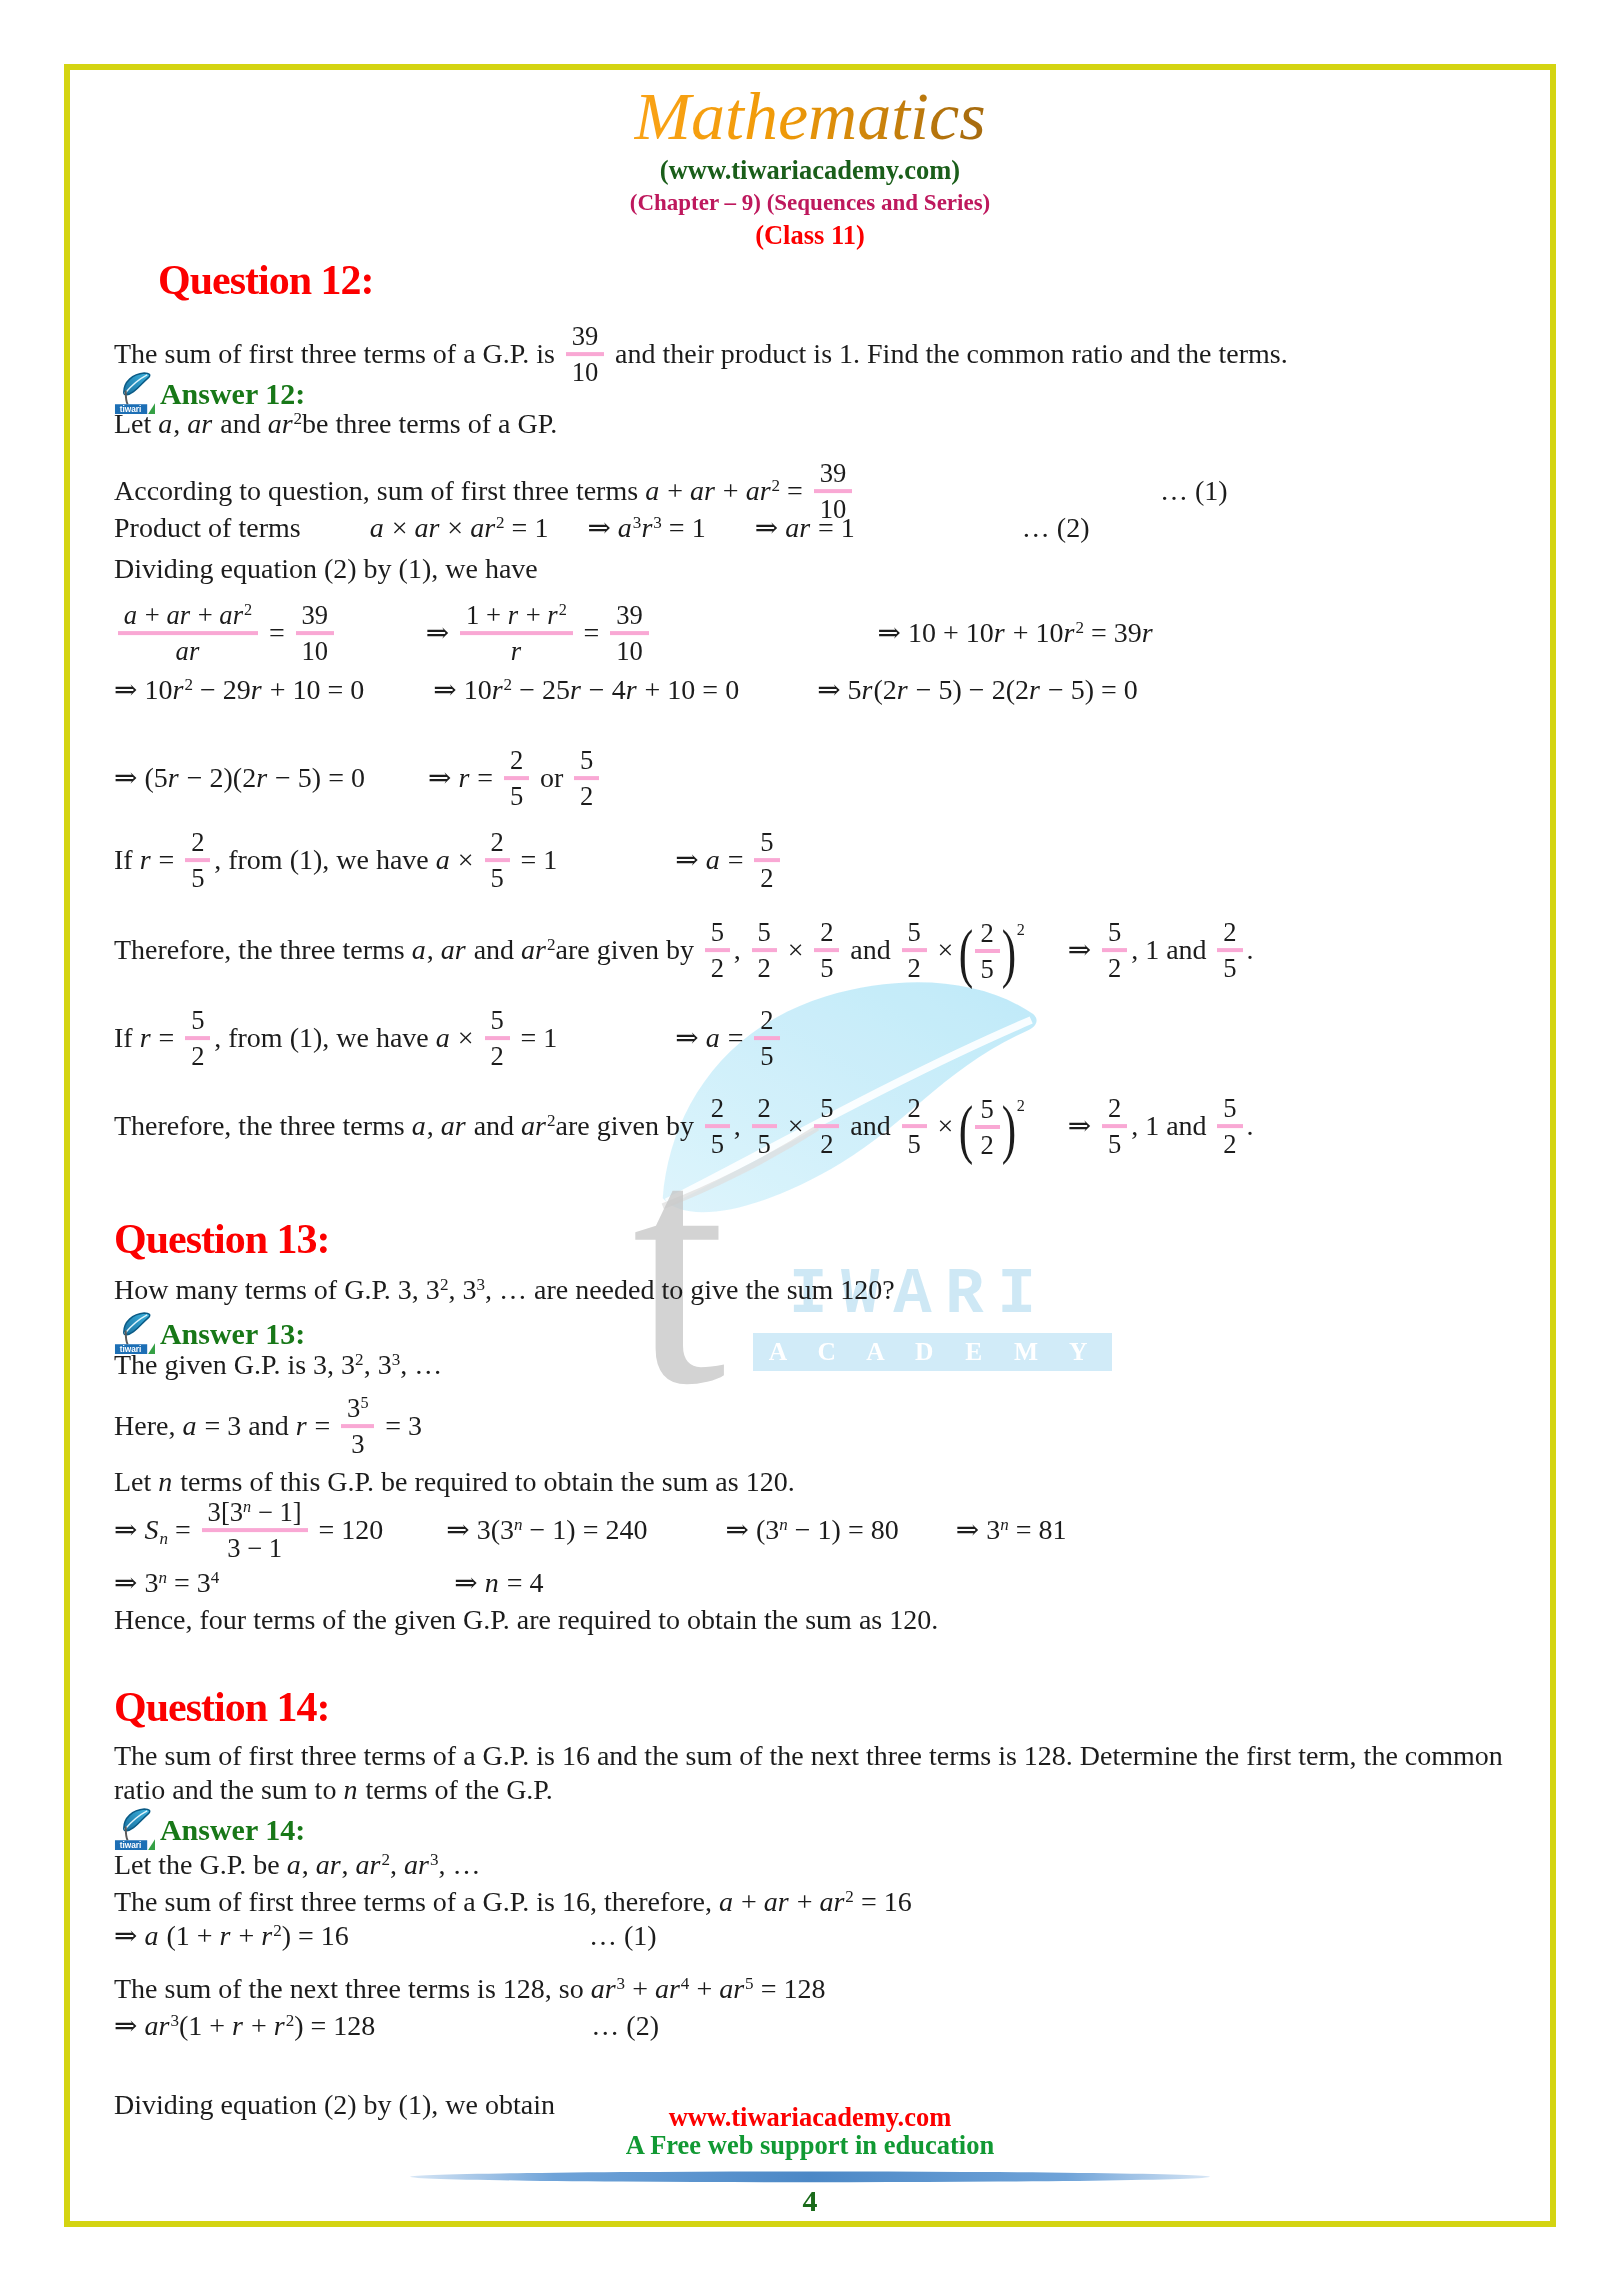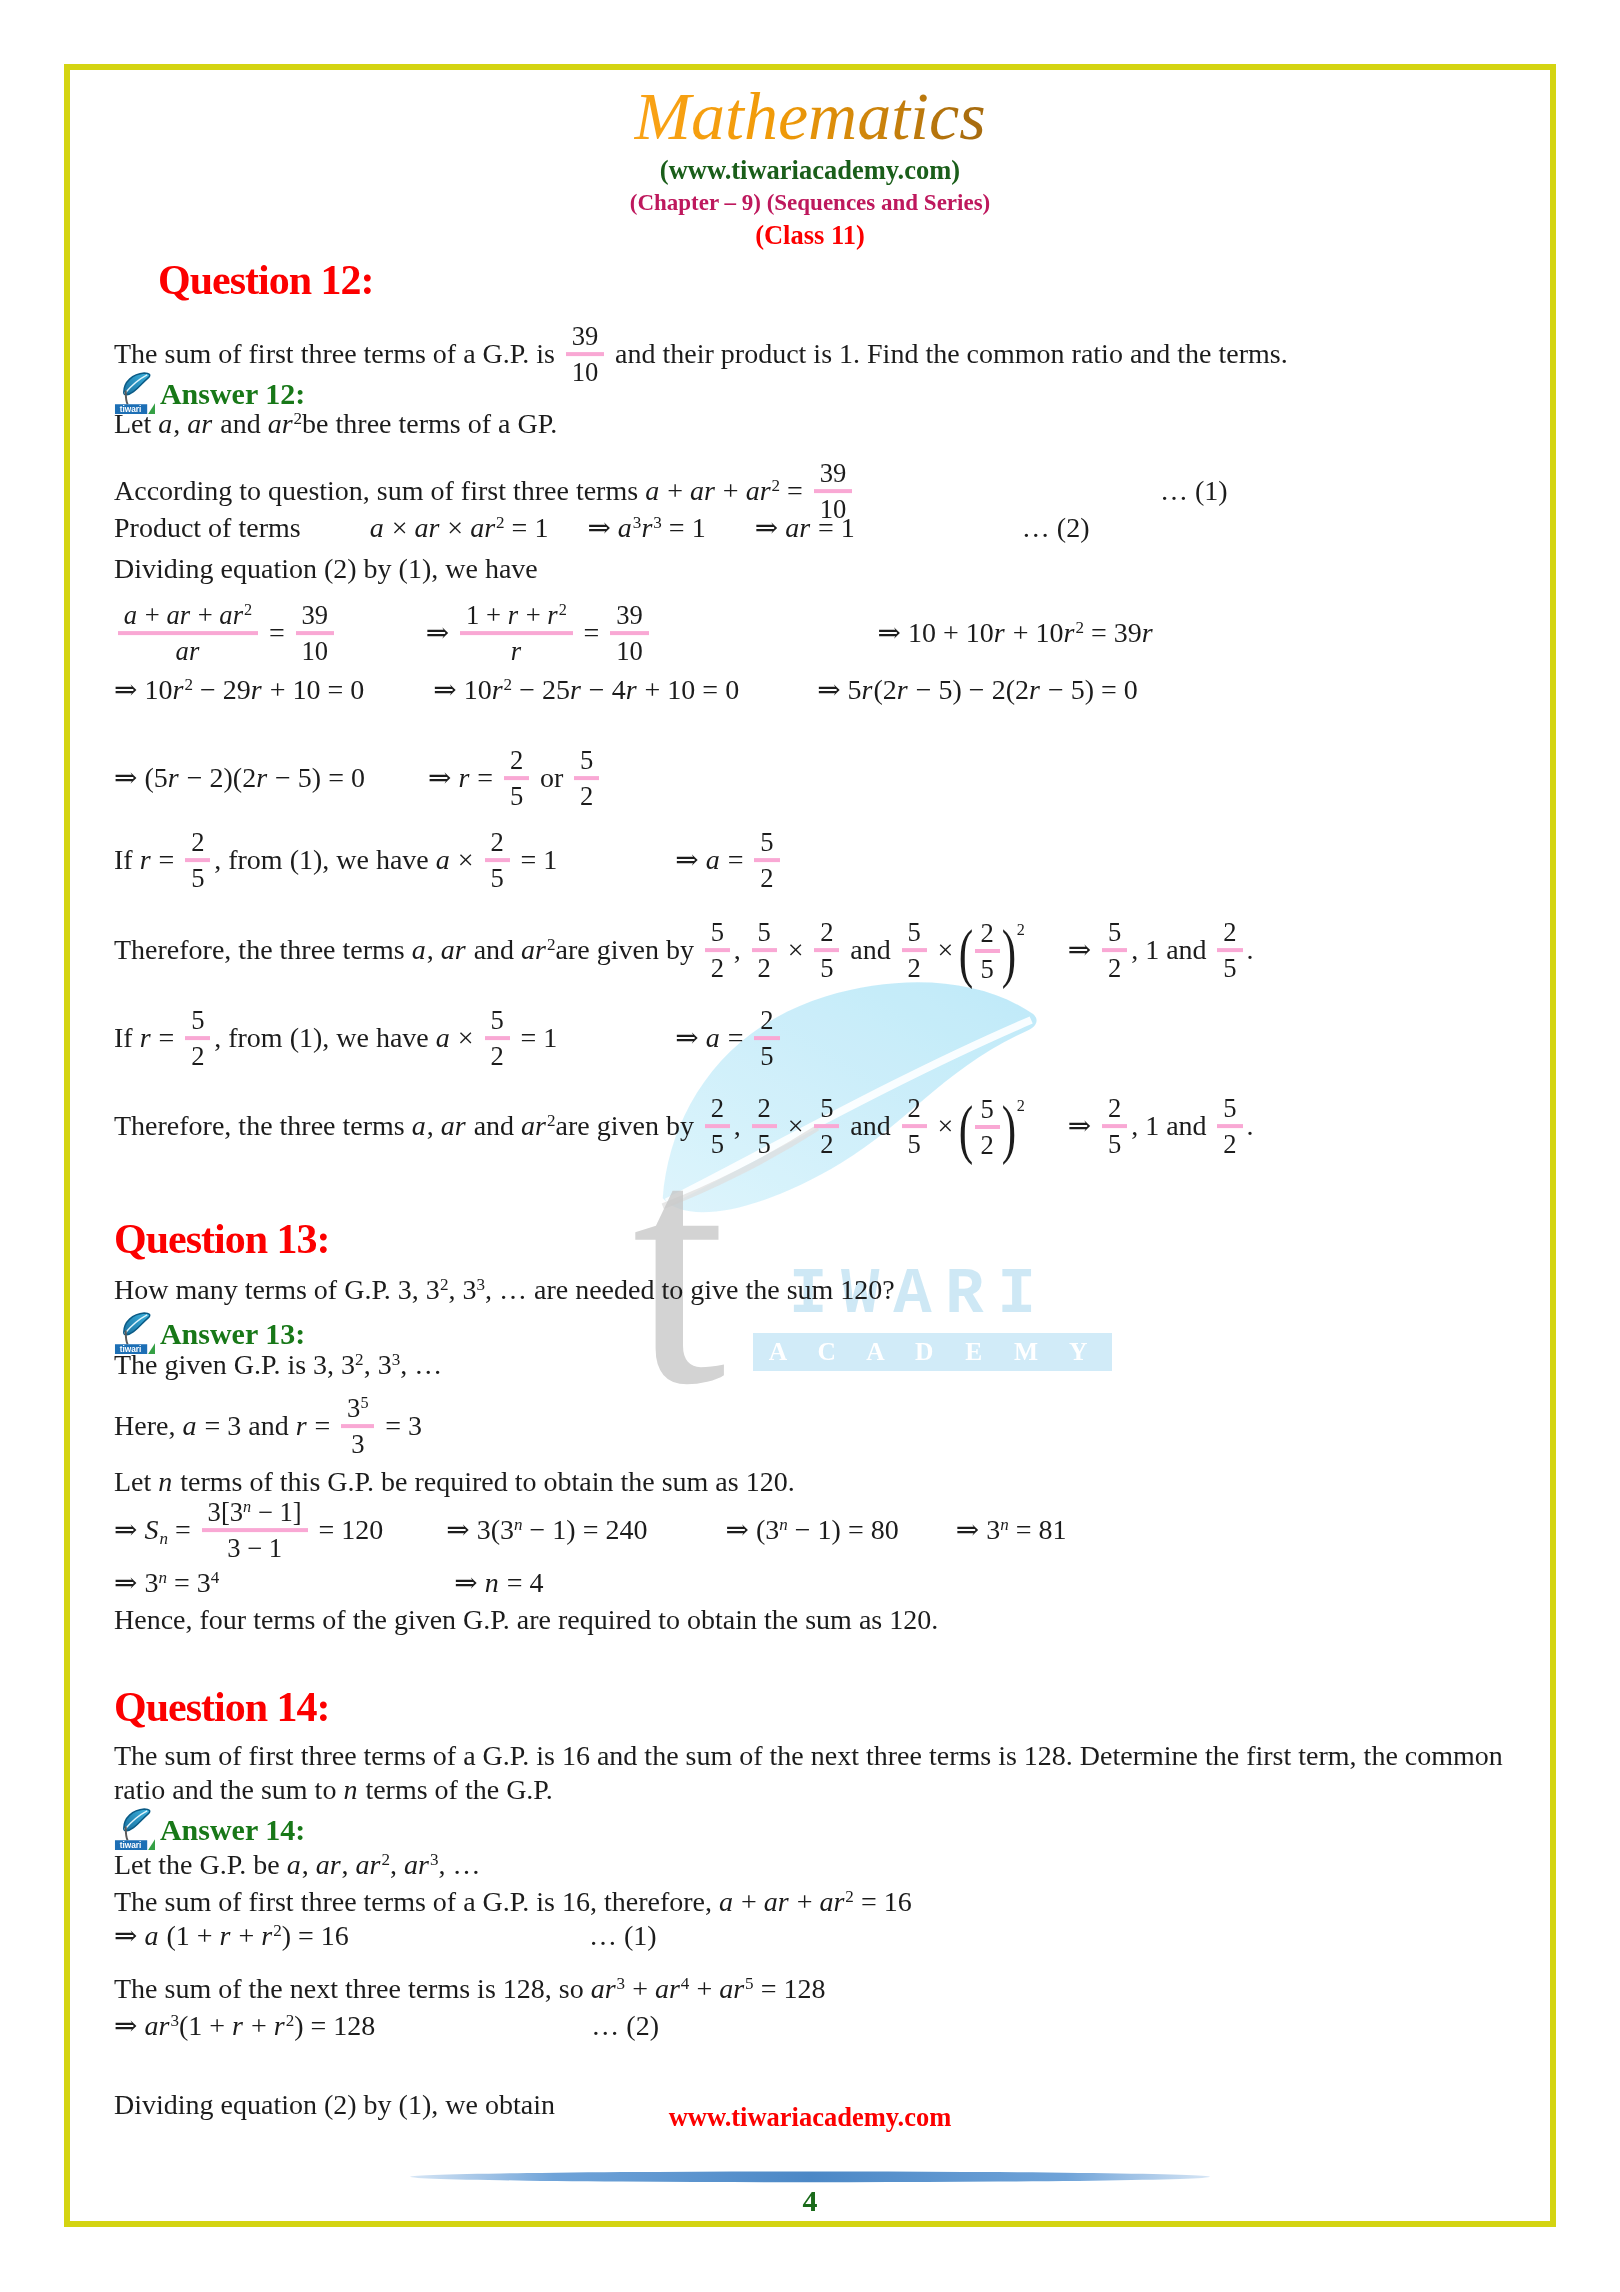--- a/index.html
+++ b/index.html
@@ -175,20 +175,21 @@
       </div>
       <div class="line p" style="top: 1776px;"><span class="mt-x">Let the G.P. be </span><span class="mv">a</span><span class="mt-x">, </span><span class="mv">ar</span><span class="mt-x">, </span><span class="mv">ar</span><span class="sp1">2</span><span class="mt-x">, </span><span class="mv">ar</span><span class="sp1">3</span><span class="mt-x">, …</span></div>
       <div class="line p" style="top: 1813px;"><span class="mt-x">The sum of first three terms of a G.P. is 16, therefore, </span><span class="mv">a</span><span class="mt-x"> + </span><span class="mv">ar</span><span class="mt-x"> + </span><span class="mv">ar</span><span class="sp1">2</span><span class="mt-x"> = 16</span></div>
       <div class="line p" style="top: 1847px;"><span class="mt-x">⇒ </span><span class="mv">a</span><span class="mt-x"> (1 + </span><span class="mv">r</span><span class="mt-x"> + </span><span class="mv">r</span><span class="sp1">2</span><span class="mt-x">) = 16</span><span class="gap" style="width: 240px;"></span><span class="mt-x">… (1)</span></div>
       <div class="line p" style="top: 1900px;"><span class="mt-x">The sum of the next three terms is 128, so </span><span class="mv">ar</span><span class="sp1">3</span><span class="mt-x"> + </span><span class="mv">ar</span><span class="sp1">4</span><span class="mt-x"> + </span><span class="mv">ar</span><span class="sp1">5</span><span class="mt-x"> = 128</span></div>
       <div class="line p" style="top: 1937px;"><span class="mt-x">⇒ </span><span class="mv">ar</span><span class="sp1">3</span><span class="mt-x">(1 + </span><span class="mv">r</span><span class="mt-x"> + </span><span class="mv">r</span><span class="sp1">2</span><span class="mt-x">) = 128</span><span class="gap" style="width: 216px;"></span><span class="mt-x">… (2)</span></div>
       <div class="line p" style="top: 1980px; margin-top: 36px;"><span class="mt-x">Dividing equation (2) by (1), we obtain</span></div>
     </div>
 
   <div class="footer-url">www.tiwariacademy.com</div>
+  <div class="footer-tagline">A Free web support in education</div>
   <svg class="footer-divider" width="804" height="13.7" viewBox="0 0 820 14">
     <defs>
       <linearGradient id="dvg" x1="0" y1="0" x2="1" y2="0">
         <stop offset="0" stop-color="#d7e6f5"></stop>
           <stop offset="0.18" stop-color="#6fa3d8"></stop>
         <stop offset="0.5" stop-color="#4c88c6"></stop>
           <stop offset="0.82" stop-color="#6fa3d8"></stop>
         <stop offset="1" stop-color="#d7e6f5"></stop>
       </linearGradient>
     </defs>

